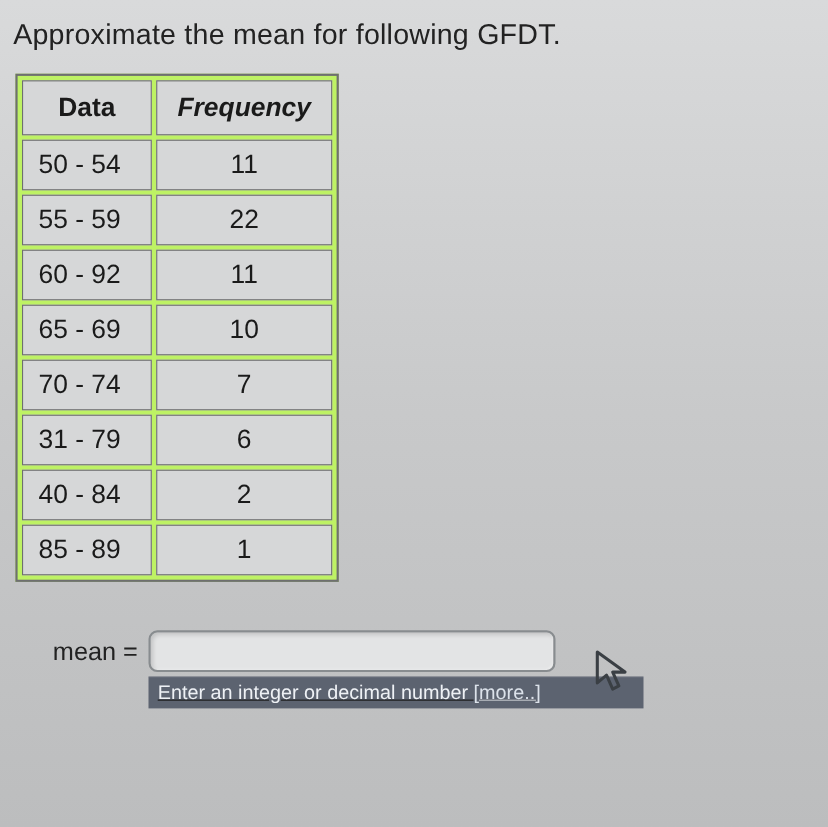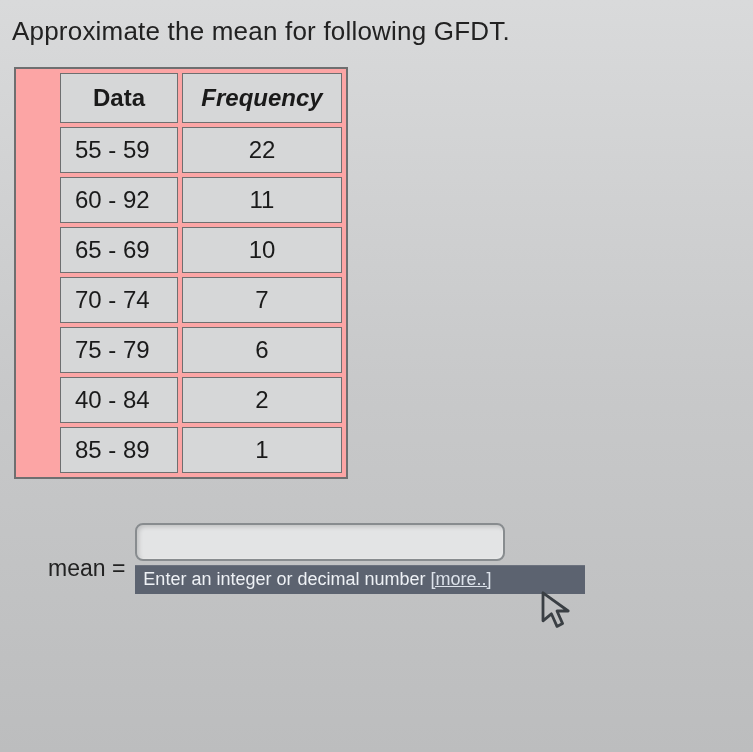--- a/index.html
+++ b/index.html
@@ -18,24 +18,23 @@
     }
     .prompt {
       font-size: 26px;
       margin: 8px 0 20px 0;
       color: #222;
       letter-spacing: 0.2px;
     }
     table.gfdt {
       border-collapse: separate;
       border-spacing: 4px;
-      background: #fca5a5;
+      background: #bef264;
       border: 2px solid #6e6f70;
       margin-left: 2px;
-      padding-left: 40px;
     }
     table.gfdt th,
     table.gfdt td {
       background: #d6d7d8;
       border: 1px solid #6e6f70;
       font-size: 24px;
       color: #1a1a1a;
       vertical-align: middle;
     }
     table.gfdt th {
@@ -57,25 +56,25 @@
       margin-top: 44px;
       margin-left: 36px;
       display: flex;
       align-items: flex-start;
       gap: 10px;
     }
     .answer-label {
       font-size: 23px;
       color: #222;
       padding-top: 6px;
-      margin-top: 26px;
     }
     .answer-col {
       display: flex;
       flex-direction: column;
+      text-decoration: underline;
     }
     .answer-input {
       width: 370px;
       height: 38px;
       border: 2px solid #888c8f;
       border-radius: 8px;
       background: #e3e4e5;
       box-shadow: inset 2px 2px 4px rgba(0,0,0,0.15), inset -1px -1px 2px rgba(255,255,255,0.4);
       outline: none;
       font-size: 20px;
@@ -113,37 +112,41 @@
 
 <table class="gfdt">
   <thead>
     <tr>
       <th class="col-data">Data</th>
       <th class="col-freq">Frequency</th>
     </tr>
   </thead>
   <tbody>
     <tr>
+      <td class="data-cell">50 - 54</td>
+      <td class="freq-cell">11</td>
+    </tr>
+    <tr>
       <td class="data-cell">55 - 59</td>
       <td class="freq-cell">22</td>
     </tr>
     <tr>
       <td class="data-cell">60 - 92</td>
       <td class="freq-cell">11</td>
     </tr>
     <tr>
       <td class="data-cell">65 - 69</td>
       <td class="freq-cell">10</td>
     </tr>
     <tr>
       <td class="data-cell">70 - 74</td>
       <td class="freq-cell">7</td>
     </tr>
     <tr>
-      <td class="data-cell">75 - 79</td>
+      <td class="data-cell">31 - 79</td>
       <td class="freq-cell">6</td>
     </tr>
     <tr>
       <td class="data-cell">40 - 84</td>
       <td class="freq-cell">2</td>
     </tr>
     <tr>
       <td class="data-cell">85 - 89</td>
       <td class="freq-cell">1</td>
     </tr>

